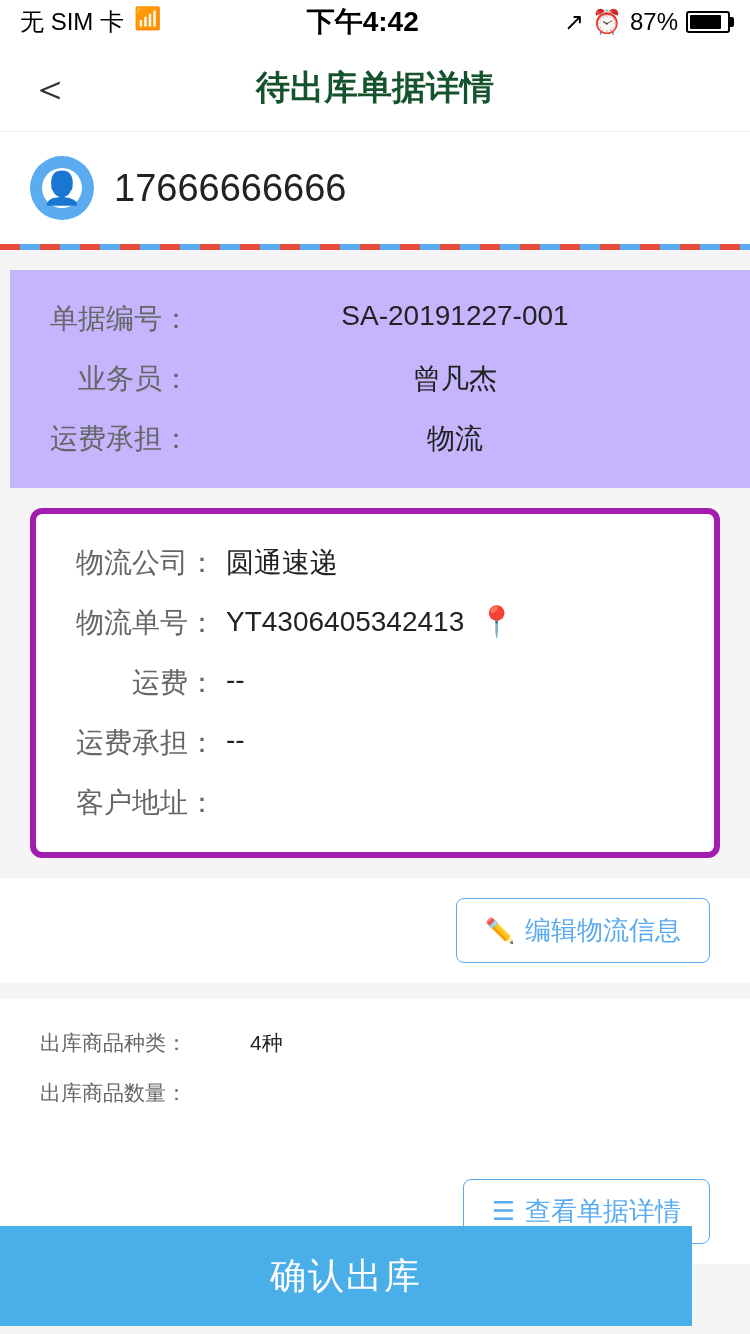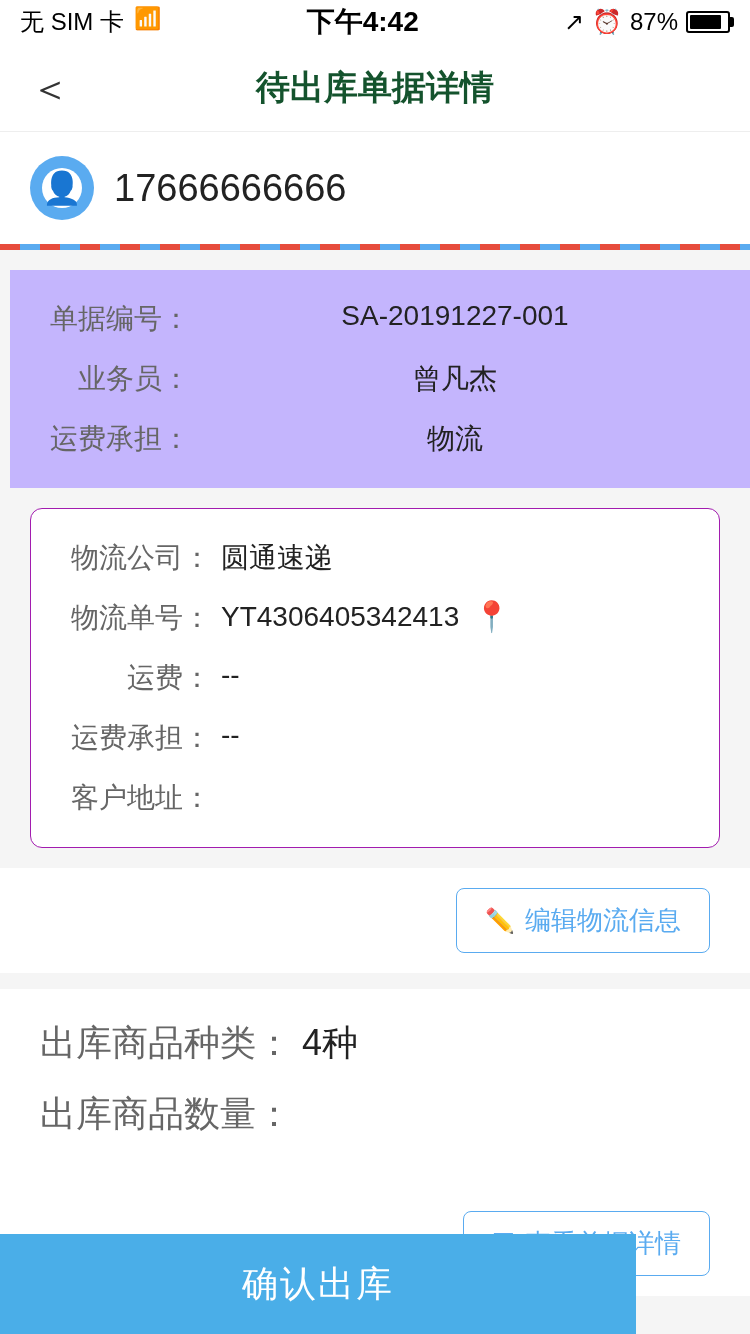--- a/index.html
+++ b/index.html
@@ -156,21 +156,21 @@
     }
     .info-value {
       color: #222;
       flex: 1;
       text-align: center;
     }
 
     
     .logistics-card {
       background: #fff;
-      border: 1px solid #a21caf;
+      border: 6px solid #a21caf;
       border-radius: 12px;
       margin: 20px 30px;
       padding: 30px 40px;
     }
     .logistics-row {
       display: flex;
       align-items: flex-start;
       margin-bottom: 22px;
       font-size: 28px;
     }
@@ -226,21 +226,21 @@
     
     .goods-section {
       background: #fff;
       padding: 30px 40px;
       margin-top: 0;
     }
     .goods-row {
       display: flex;
       align-items: center;
       margin-bottom: 22px;
-      font-size: 36px;
+      font-size: 21px;
     }
     .goods-label {
       color: #666;
       min-width: 200px;
       margin-right: 10px;
     }
     .goods-value {
       color: #222;
     }
 
@@ -266,23 +266,23 @@
 
     
     .content-spacer {
       height: 140px;
       background: #f5f5f5;
     }
 
     
     .confirm-btn-wrap {
       position: fixed;
-      bottom: 0;
+      bottom: 8px;
       left: 0;
-      width: 636px;
+      width: 692px;
       background: #a16207;
       padding: 0;
     }
     .confirm-btn {
       width: 100%;
       height: 100px;
       background: #4aaee8;
       border: none;
       color: #fff;
       font-size: 36px;

